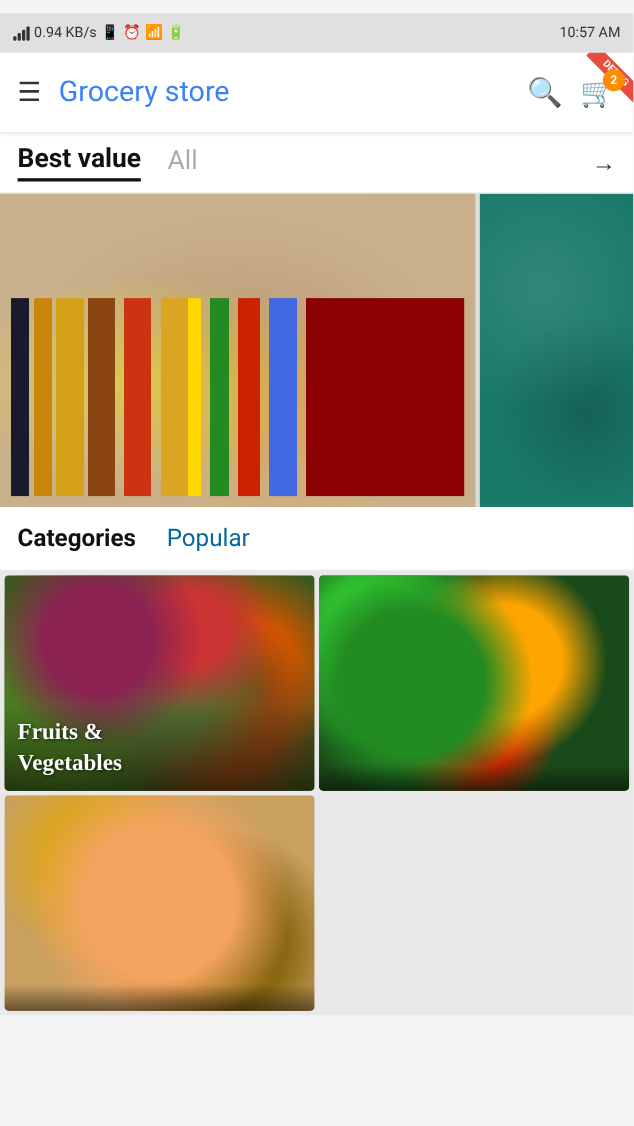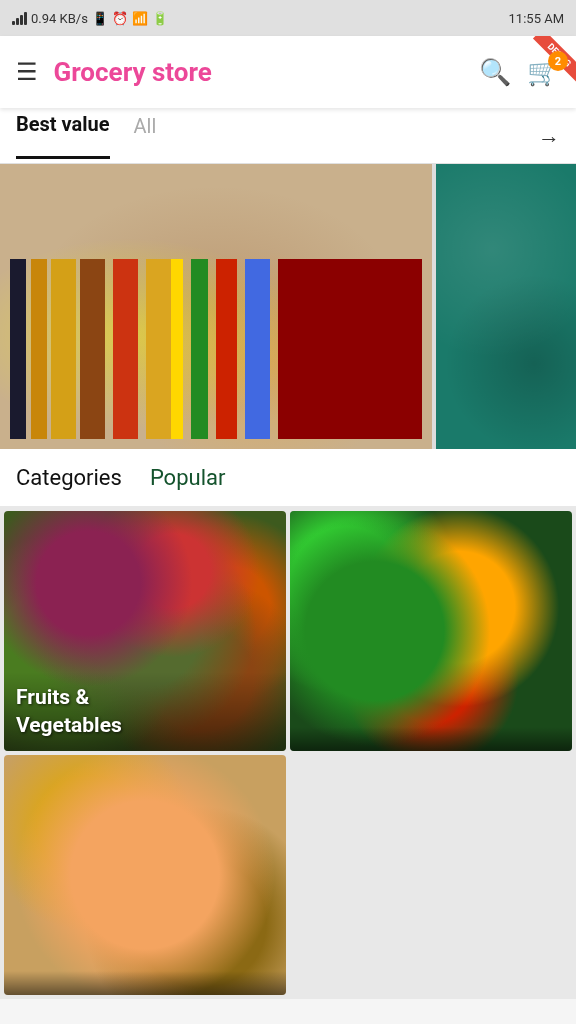--- a/index.html
+++ b/index.html
@@ -16,20 +16,21 @@
     .status-bar {
       width: 100%;
       height: 36px;
       background: #e0e0e0;
       display: flex;
       align-items: center;
       justify-content: space-between;
       padding: 0 12px;
       font-size: 13px;
       color: #333;
+      margin-top: 12px;
     }
     .status-bar-left {
       display: flex;
       align-items: center;
       gap: 4px;
     }
     .status-bar-right {
       display: flex;
       align-items: center;
       gap: 6px;
@@ -61,22 +62,22 @@
     .app-header .menu-icon {
       font-size: 24px;
       color: #333;
       cursor: pointer;
       margin-right: 16px;
       line-height: 1;
     }
     .app-header .title {
       flex: 1;
       font-size: 26px;
-      font-weight: 700;
-      color: #ec4899;
+      font-weight: 400;
+      color: #3b82f6;
     }
     .app-header .header-icons {
       display: flex;
       align-items: center;
       gap: 16px;
     }
     .search-icon {
       font-size: 26px;
       color: #333;
       cursor: pointer;
@@ -131,24 +132,24 @@
       width: 100%;
       height: 56px;
       background: #ffffff;
       display: flex;
       align-items: center;
       padding: 0 16px;
       gap: 24px;
       border-bottom: 1px solid #e0e0e0;
     }
     .tab-item {
-      font-size: 20px;
+      font-size: 24px;
       color: #aaa;
       cursor: pointer;
-      padding-bottom: 20px;
+      padding-bottom: 4px;
     }
     .tab-item.active {
       color: #111;
       font-weight: bold;
       border-bottom: 3px solid #111;
     }
     .tabs-arrow {
       margin-left: auto;
       font-size: 22px;
       color: #333;
@@ -235,43 +236,44 @@
       height: 58px;
       background: #ffffff;
       display: flex;
       align-items: center;
       padding: 0 16px;
       gap: 28px;
       border-bottom: 1px solid #e8e8e8;
     }
     .section-tab {
       font-size: 22px;
-      color: #14532d;
+      color: #0369a1;
       cursor: pointer;
     }
     .section-tab.active {
       color: #111;
-      font-weight: normal;
+      font-weight: bold;
     }
 
     
     .category-grid {
       width: 100%;
       display: grid;
       grid-template-columns: 1fr 1fr;
       gap: 4px;
       padding: 4px;
       background: #e8e8e8;
     }
     .category-card {
       position: relative;
-      height: 240px;
+      height: 196px;
       overflow: hidden;
       border-radius: 4px;
       cursor: pointer;
+      font-family: Liberation Serif, serif;
     }
     .category-bg {
       width: 100%;
       height: 100%;
       position: absolute;
       top: 0;
       left: 0;
     }
     .fruits-bg {
       background:
@@ -335,21 +337,21 @@
       <span style="height:10px"></span>
       <span style="height:13px"></span>
     </div>
     <span>0.94 KB/s</span>
     <span>📱</span>
     <span>⏰</span>
     <span>📶</span>
     <span>🔋</span>
   </div>
   <div class="status-bar-right">
-    <span>11:55 AM</span>
+    <span>10:57 AM</span>
   </div>
 </div>
 
 <div class="app-header">
   <div class="debug-ribbon"></div>
   <div class="menu-icon">☰</div>
   <span class="title">Grocery store</span>
   <div class="header-icons">
     <div class="search-icon">🔍</div>
     <div class="cart-container">

